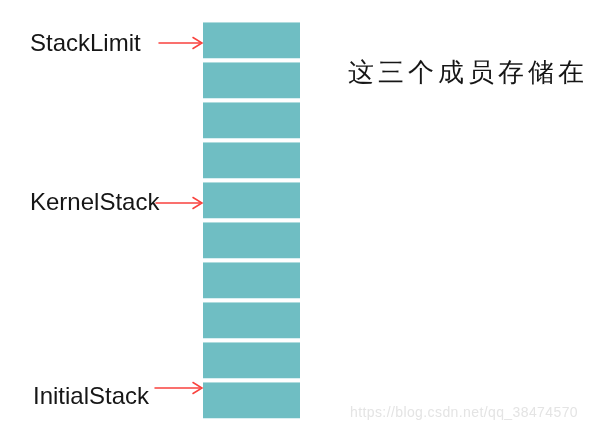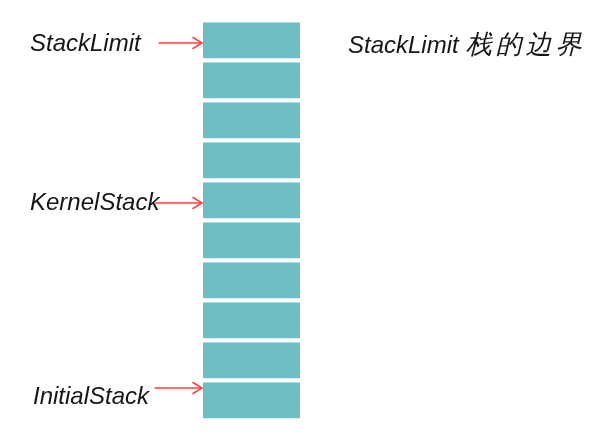--- a/index.html
+++ b/index.html
@@ -4,21 +4,20 @@
 <style>
   html, body { margin: 0; padding: 0; background: #ffffff; }
   .canvas {
     position: relative;
     width: 604px;
     height: 432px;
     background: #ffffff;
     overflow: hidden;
     font-family: "Liberation Sans", sans-serif;
     color: #161616;
-    font-style: italic;
   }
 
   
   .stack-column {
     position: absolute;
     left: 203px;
     top: 22px;
     width: 97px;
   }
   .cell {
@@ -118,20 +117,21 @@
       <line x1="156" y1="203" x2="200" y2="203"></line>
       <polyline points="193,197.5 202,203 193,208.5"></polyline>
     </g>
     <g>
       <line x1="155" y1="388" x2="200" y2="388"></line>
       <polyline points="193,382.5 202,388 193,393.5"></polyline>
     </g>
   </svg>
 
   <div class="legend">
+    <div class="spacer-line"></div>
     <div class="legend-line">
-      <span>StackLimit</span><span class="zh">栈的边界</span>
+      <span class="zh flush">这三个成员存储在</span>
     </div>
-    <div class="spacer-line"></div>
   </div>
 
+  <div class="watermark">https://blog.csdn.net/qq_38474570</div>
 
 </div>
 
 </body></html>

